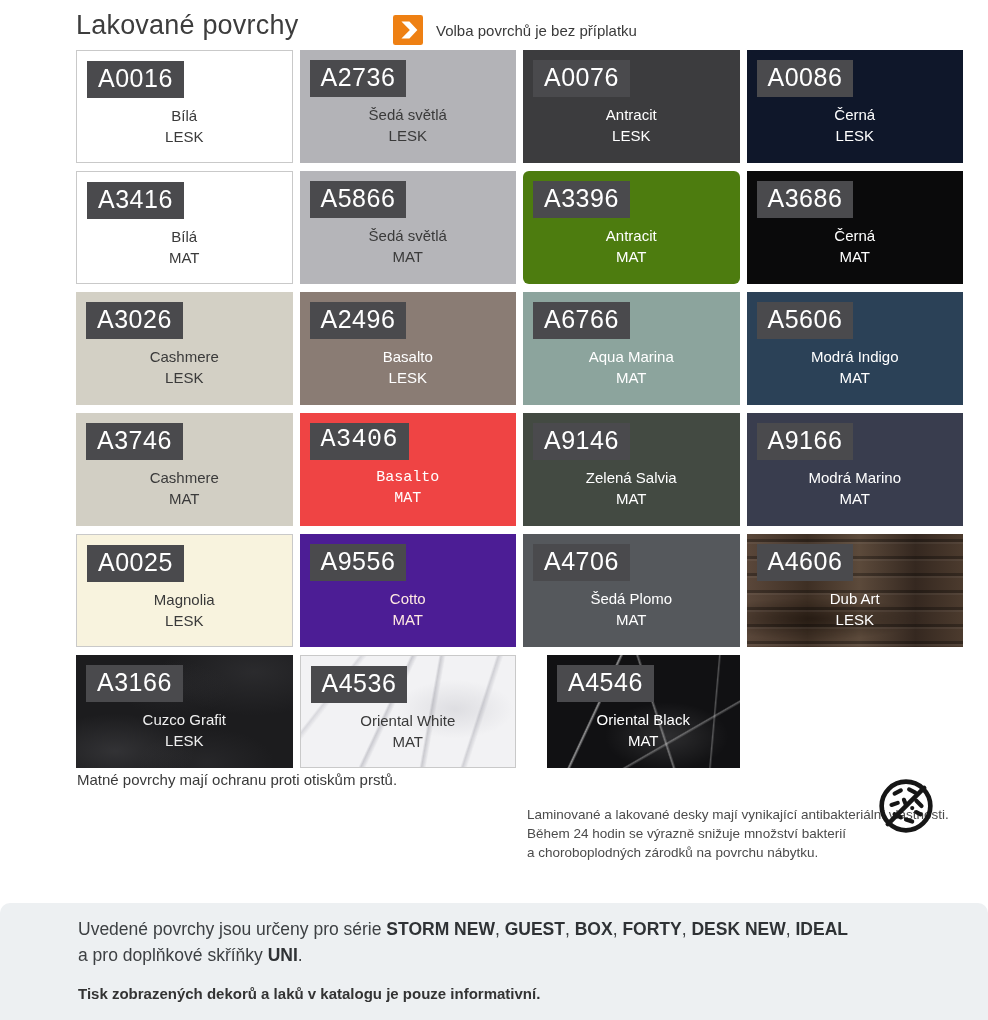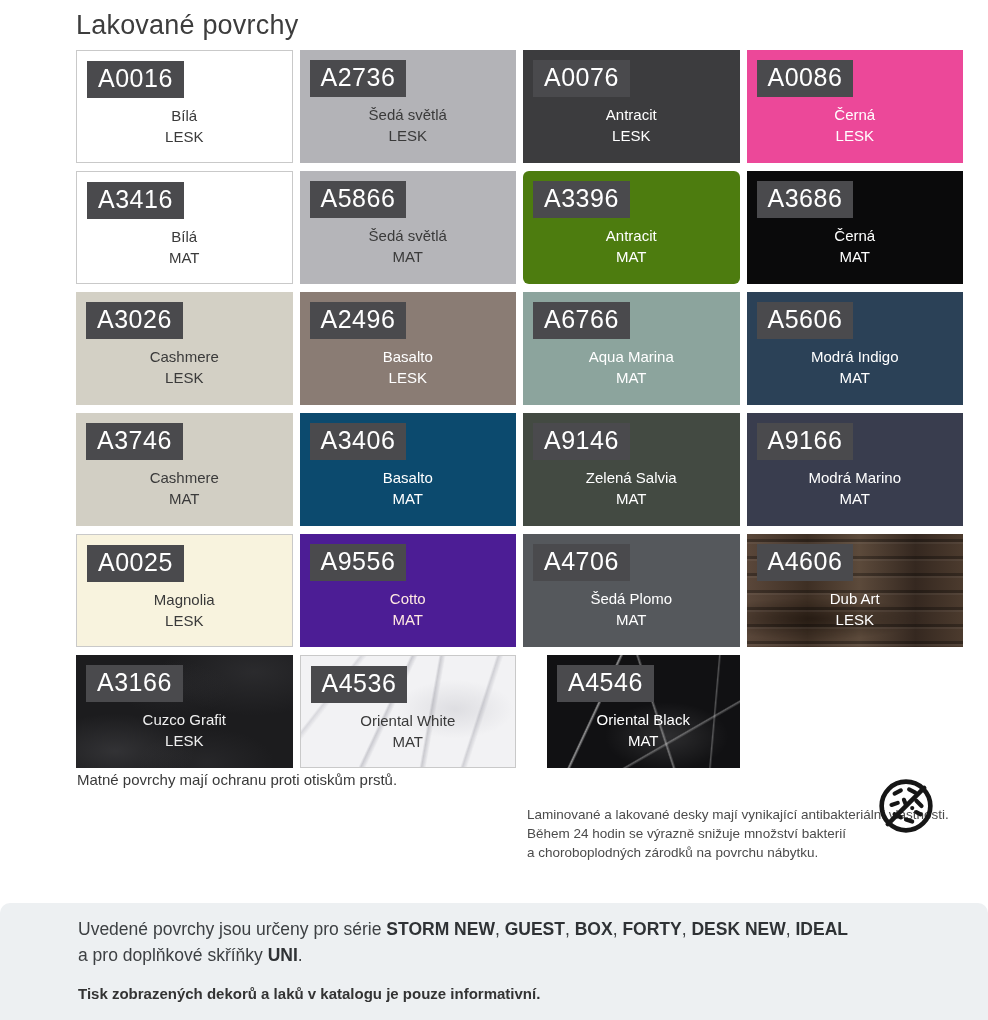--- a/index.html
+++ b/index.html
@@ -86,20 +86,27 @@
     position:absolute;left:78px;top:82px;font-size:15px;font-weight:bold;color:#333;
   }
 </style>
 </head>
 <body>
 
 <div class="page">
 
   <div class="page-title">Lakované povrchy</div>
 
+  <div class="header-note">
+    <svg class="arrow-chip" viewBox="0 0 32 32">
+      <rect x="0" y="0" width="32" height="32" rx="2.5" fill="#ee8013"></rect>
+      <polygon points="9,7 17.5,7 26,16 17.5,25 9,25 18,16" fill="#ffffff"></polygon>
+    </svg>
+    <span class="header-note-text">Volba povrchů je bez příplatku</span>
+  </div>
 
   <div class="swatch-grid" id="swatch-grid">
       <div class="swatch bordered" style="background: rgb(255, 255, 255); color: rgb(58, 58, 58);">
         <span class="code-badge">A0016</span>
         <div class="labels">
           <div class="swatch-name">Bílá</div>
           <div class="swatch-finish">LESK</div>
         </div>
       </div>
       <div class="swatch" style="background: rgb(179, 179, 183); color: rgb(58, 58, 58);">
@@ -109,21 +116,21 @@
           <div class="swatch-finish">LESK</div>
         </div>
       </div>
       <div class="swatch" style="background: rgb(60, 60, 62); color: rgb(255, 255, 255);">
         <span class="code-badge">A0076</span>
         <div class="labels">
           <div class="swatch-name">Antracit</div>
           <div class="swatch-finish">LESK</div>
         </div>
       </div>
-      <div class="swatch" style="background: #ec4899; color: rgb(255, 255, 255);">
+      <div class="swatch" style="background: #0f172a; color: rgb(255, 255, 255);">
         <span class="code-badge">A0086</span>
         <div class="labels">
           <div class="swatch-name">Černá</div>
           <div class="swatch-finish">LESK</div>
         </div>
       </div>
       <div class="swatch bordered" style="background: rgb(255, 255, 255); color: rgb(58, 58, 58);">
         <span class="code-badge">A3416</span>
         <div class="labels">
           <div class="swatch-name">Bílá</div>
@@ -179,21 +186,21 @@
           <div class="swatch-finish">MAT</div>
         </div>
       </div>
       <div class="swatch" style="background: rgb(210, 207, 196); color: rgb(58, 58, 58);">
         <span class="code-badge">A3746</span>
         <div class="labels">
           <div class="swatch-name">Cashmere</div>
           <div class="swatch-finish">MAT</div>
         </div>
       </div>
-      <div class="swatch" style="background: #0c4a6e; color: rgb(255, 255, 255);">
+      <div class="swatch" style="background: #ef4444; color: rgb(255, 255, 255); font-family: Liberation Mono, monospace;">
         <span class="code-badge">A3406</span>
         <div class="labels">
           <div class="swatch-name">Basalto</div>
           <div class="swatch-finish">MAT</div>
         </div>
       </div>
       <div class="swatch" style="background: rgb(67, 74, 66); color: rgb(255, 255, 255);">
         <span class="code-badge">A9146</span>
         <div class="labels">
           <div class="swatch-name">Zelená Salvia</div>

